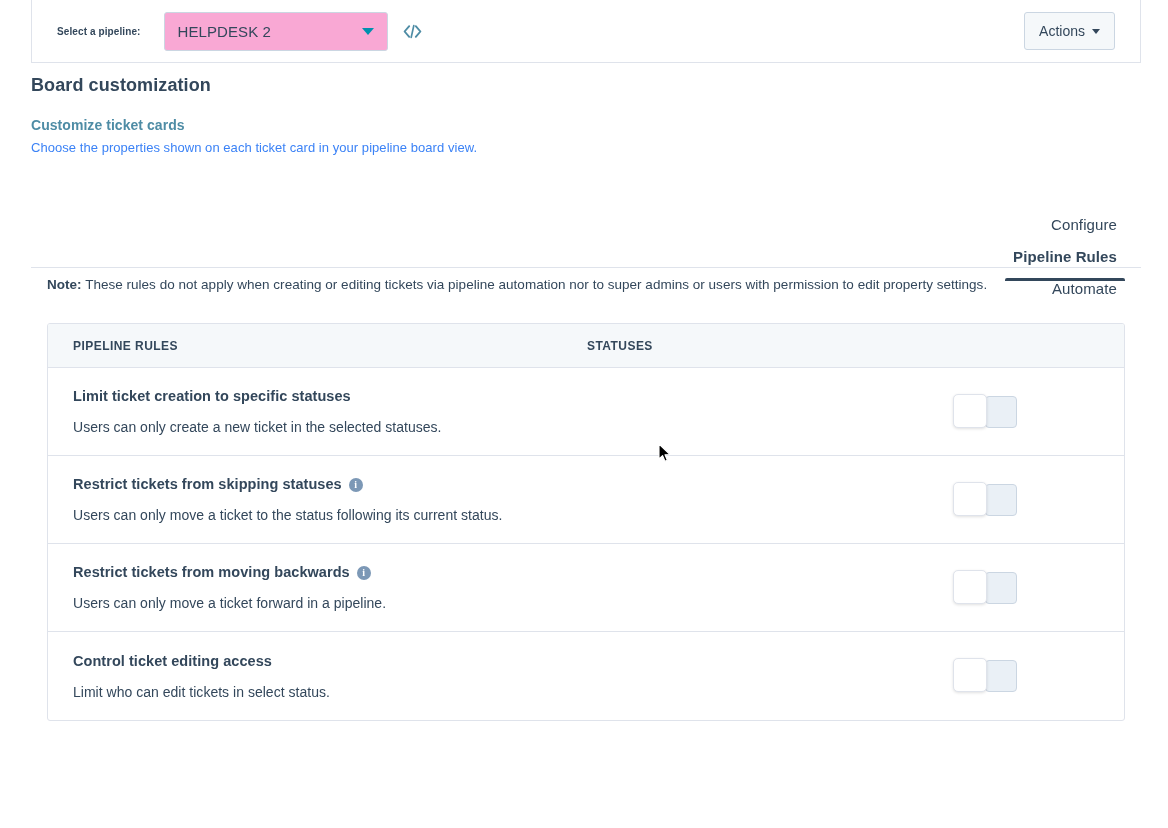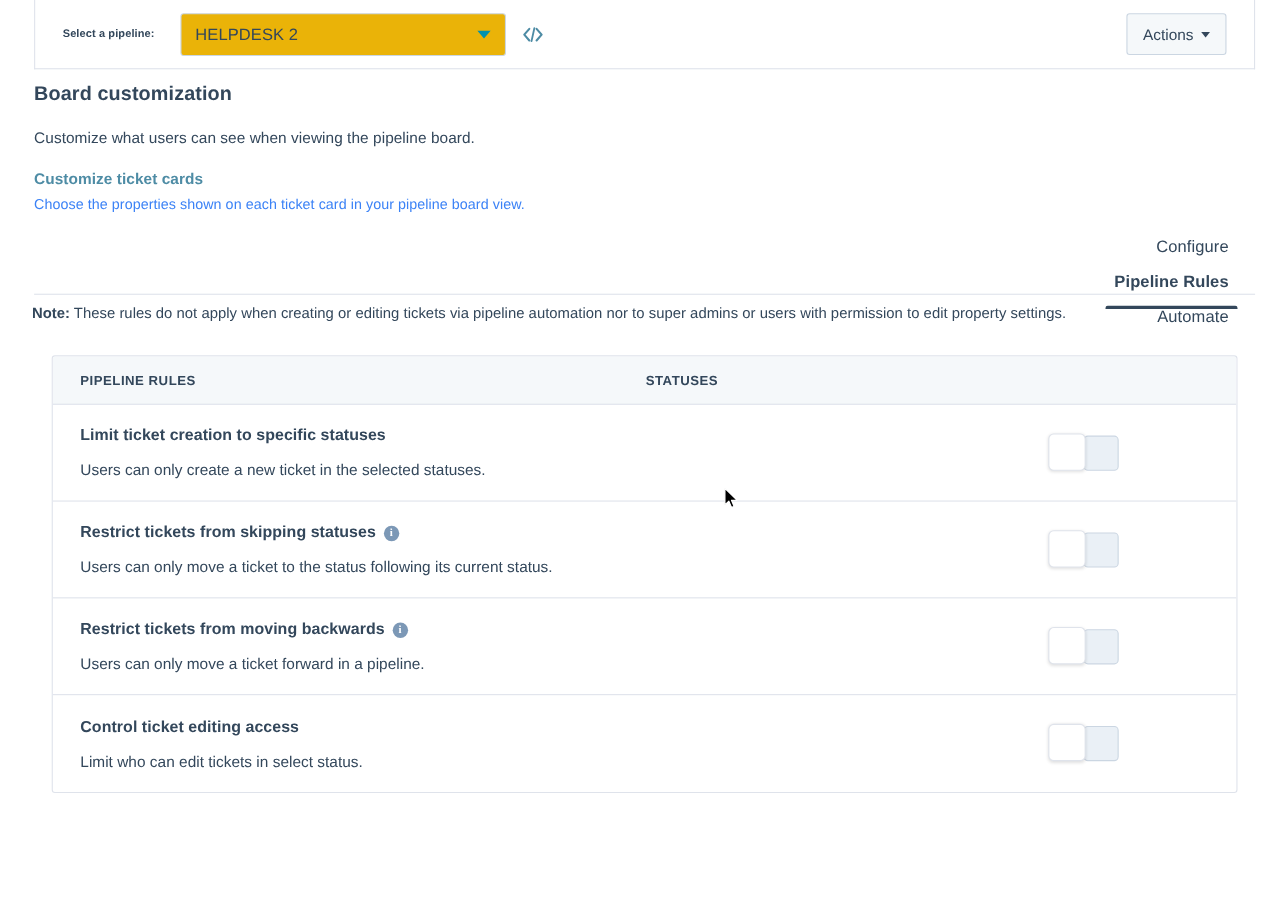--- a/index.html
+++ b/index.html
@@ -42,23 +42,23 @@
   .select-label {
     font-size: 10px;
     font-weight: 700;
     color: #33475b;
     letter-spacing: .1px;
     margin-right: 23px;
     white-space: nowrap;
   }
   .pipeline-select {
     position: relative;
-    width: 296px;
+    width: 224px;
     height: 39px;
-    background: #eab308;
+    background: #f9a8d4;
     border: 1px solid #cbd6e2;
     border-radius: 3px;
     display: flex;
     align-items: center;
     padding: 0 32px 0 13px;
     cursor: pointer;
   }
   .pipeline-select .sel-value {
     font-size: 15px;
     color: #33475b;
@@ -187,21 +187,21 @@
     right: 16px;
     bottom: -1px;
     height: 3px;
     background: #33475b;
     border-radius: 2px 2px 0 0;
   }
 
   
   .note {
     position: absolute;
-    left: 29px;
+    left: 47px;
     top: 277px;
     width: 1090px;
     font-size: 13.5px;
     color: #33475b;
     letter-spacing: .02px;
   }
   .note b { font-weight: 700; }
 
   
   .table {
@@ -349,21 +349,20 @@
     <div class="topbar-right">
       <button class="actions-btn">
         <span>Actions</span>
         <span class="btn-caret"></span>
       </button>
     </div>
   </div>
 
   <div class="section">
     <h2 class="section-title">Board customization</h2>
-    <p class="section-desc">Customize what users can see when viewing the pipeline board.</p>
     <a class="link-heading">Customize ticket cards</a>
     <p class="link-sub">Choose the properties shown on each ticket card in your pipeline board view.</p>
   </div>
 
   <div class="tabs">
     <button class="tab">Configure</button>
     <button class="tab active">Pipeline Rules</button>
     <button class="tab">Automate</button>
   </div>
 

